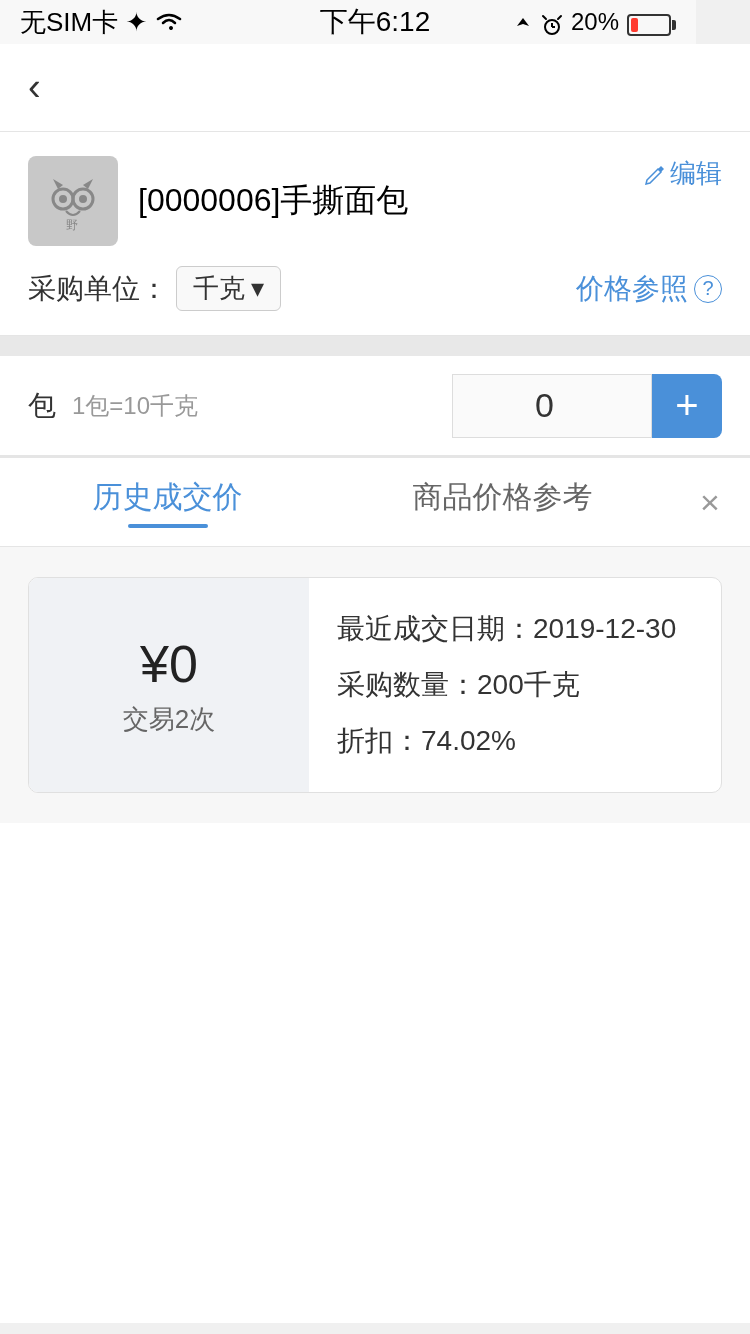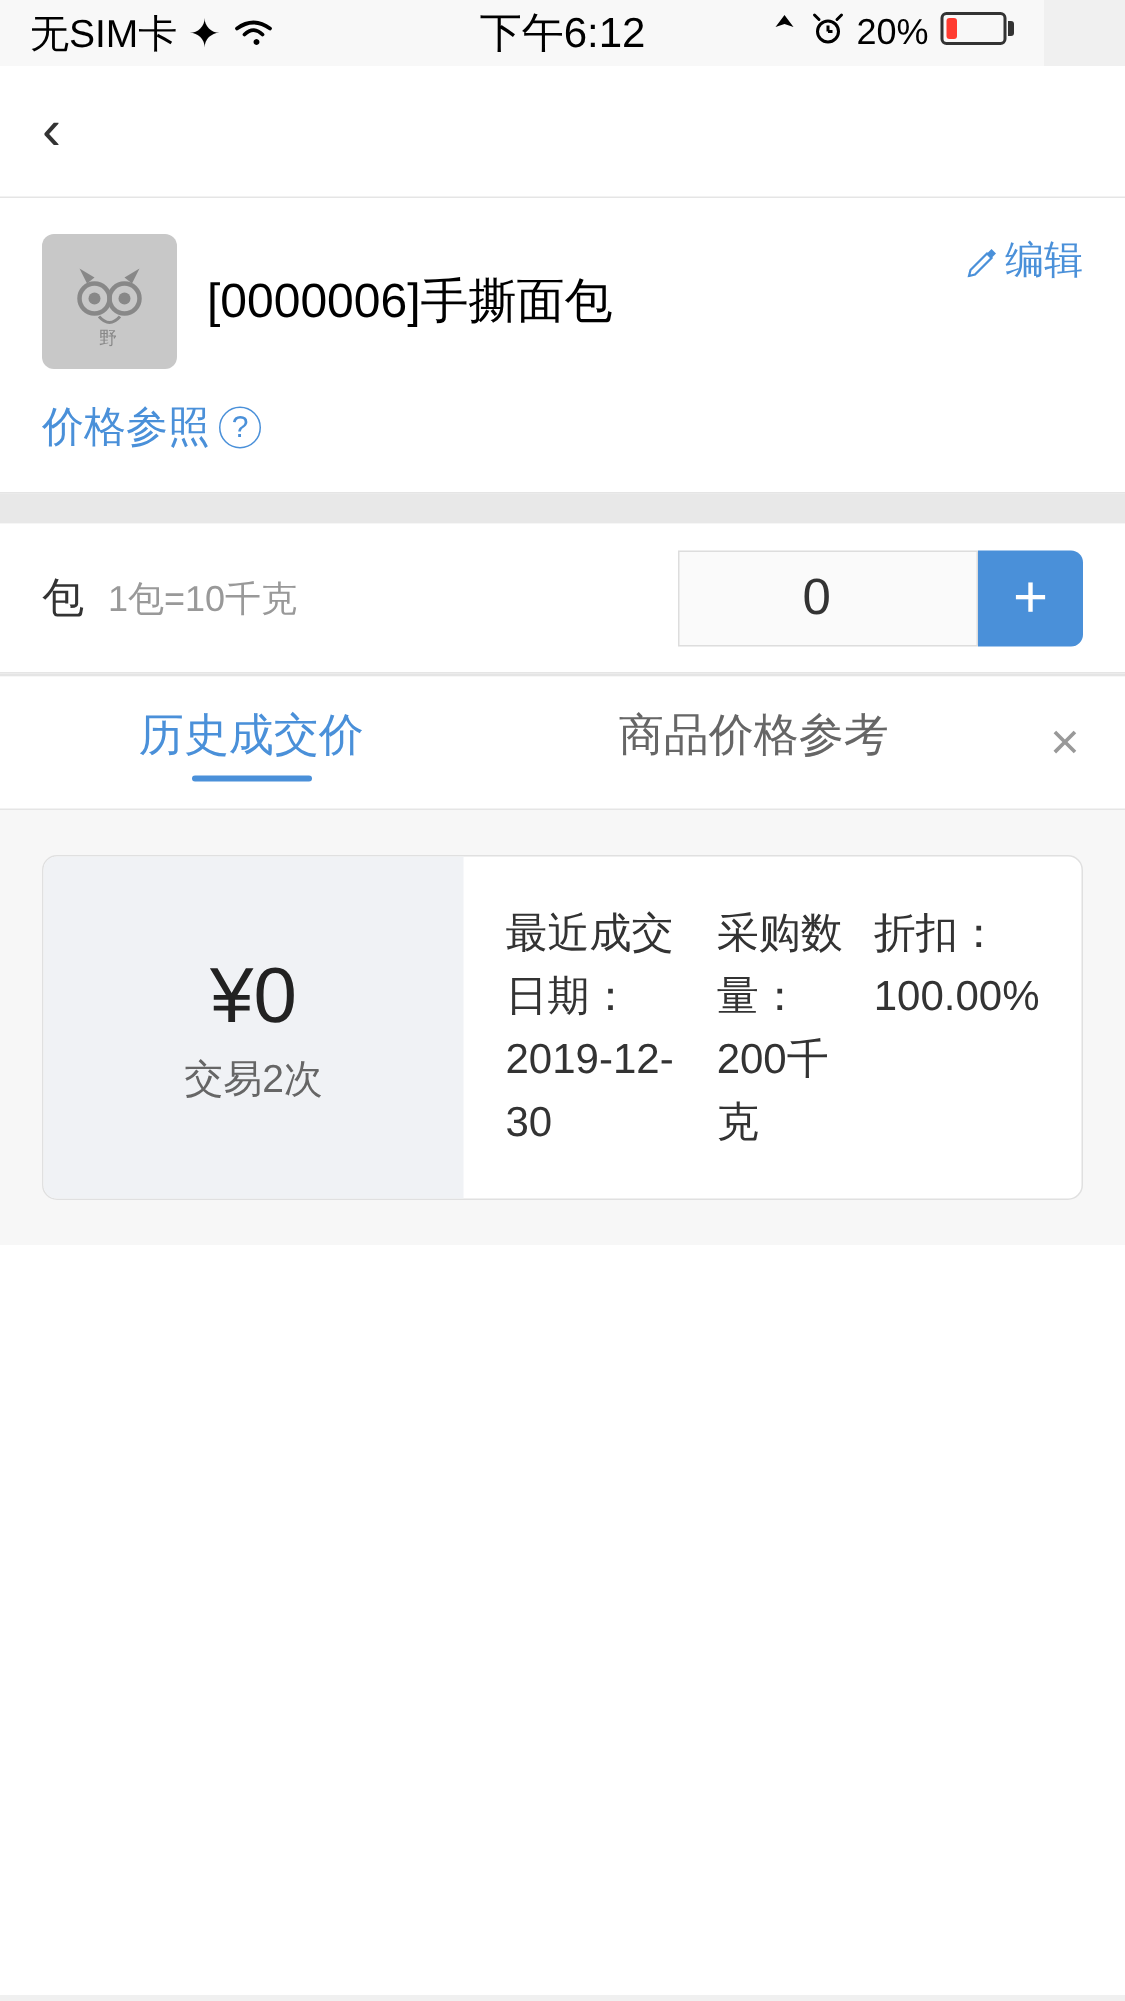--- a/index.html
+++ b/index.html
@@ -32,21 +32,21 @@
     .status-center {
       font-size: 28px;
       color: #000;
       font-weight: 500;
       position: absolute;
       left: 50%;
       transform: translateX(-50%);
     }
     .status-right {
       display: flex;
-      align-items: flex-start;
+      align-items: flex-end;
       gap: 8px;
       font-size: 24px;
       color: #000;
     }
     .battery-icon {
       display: inline-flex;
       align-items: center;
     }
     .battery-body {
       width: 44px;
@@ -303,21 +303,21 @@
     }
     .history-count {
       font-size: 26px;
       color: #666;
       margin-top: 8px;
     }
     .history-right {
       flex: 1;
       padding: 30px 28px;
       display: flex;
-      flex-direction: row;
+      flex-direction: column;
       justify-content: center;
       gap: 14px;
     }
     .history-detail {
       font-size: 28px;
       color: #333;
       line-height: 1.5;
     }
 
     
@@ -385,20 +385,27 @@
     </div>
     <div class="edit-btn">
       <svg width="22" height="22" viewBox="0 0 22 22">
         <path d="M3 17 L14 6 L17 9 L6 20 L2 21 Z" fill="none" stroke="#4a90d9" stroke-width="1.5"></path>
         <path d="M14 6 L17 3 L20 6 L17 9 Z" fill="#4a90d9"></path>
       </svg>
       <span>编辑</span>
     </div>
   </div>
   <div class="product-meta">
+    <div class="unit-label">
+      <span>采购单位：</span>
+      <div class="unit-select">
+        <span>千克</span>
+        <span>▾</span>
+      </div>
+    </div>
     <div class="price-ref">
       <span>价格参照</span>
       <span style="width:28px;height:28px;border-radius:50%;border:1.5px solid #4a90d9;display:inline-flex;align-items:center;justify-content:center;font-size:20px;">?</span>
     </div>
   </div>
 </div>
 
 <div class="divider"></div>
 
 <div class="quantity-row">
@@ -432,19 +439,19 @@
       <div class="history-count">交易2次</div>
     </div>
     <div class="history-right">
       <div class="history-detail">
         <span>最近成交日期：</span><span>2019-12-30</span>
       </div>
       <div class="history-detail">
         <span>采购数量：</span><span>200千克</span>
       </div>
       <div class="history-detail">
-        <span>折扣：</span><span>100.00%</span>
+        <span>折扣：</span><span>74.02%</span>
       </div>
     </div>
   </div>
 
   <div class="white-area" style="background:#fff;"></div>
 </div>
 
 </body></html>

